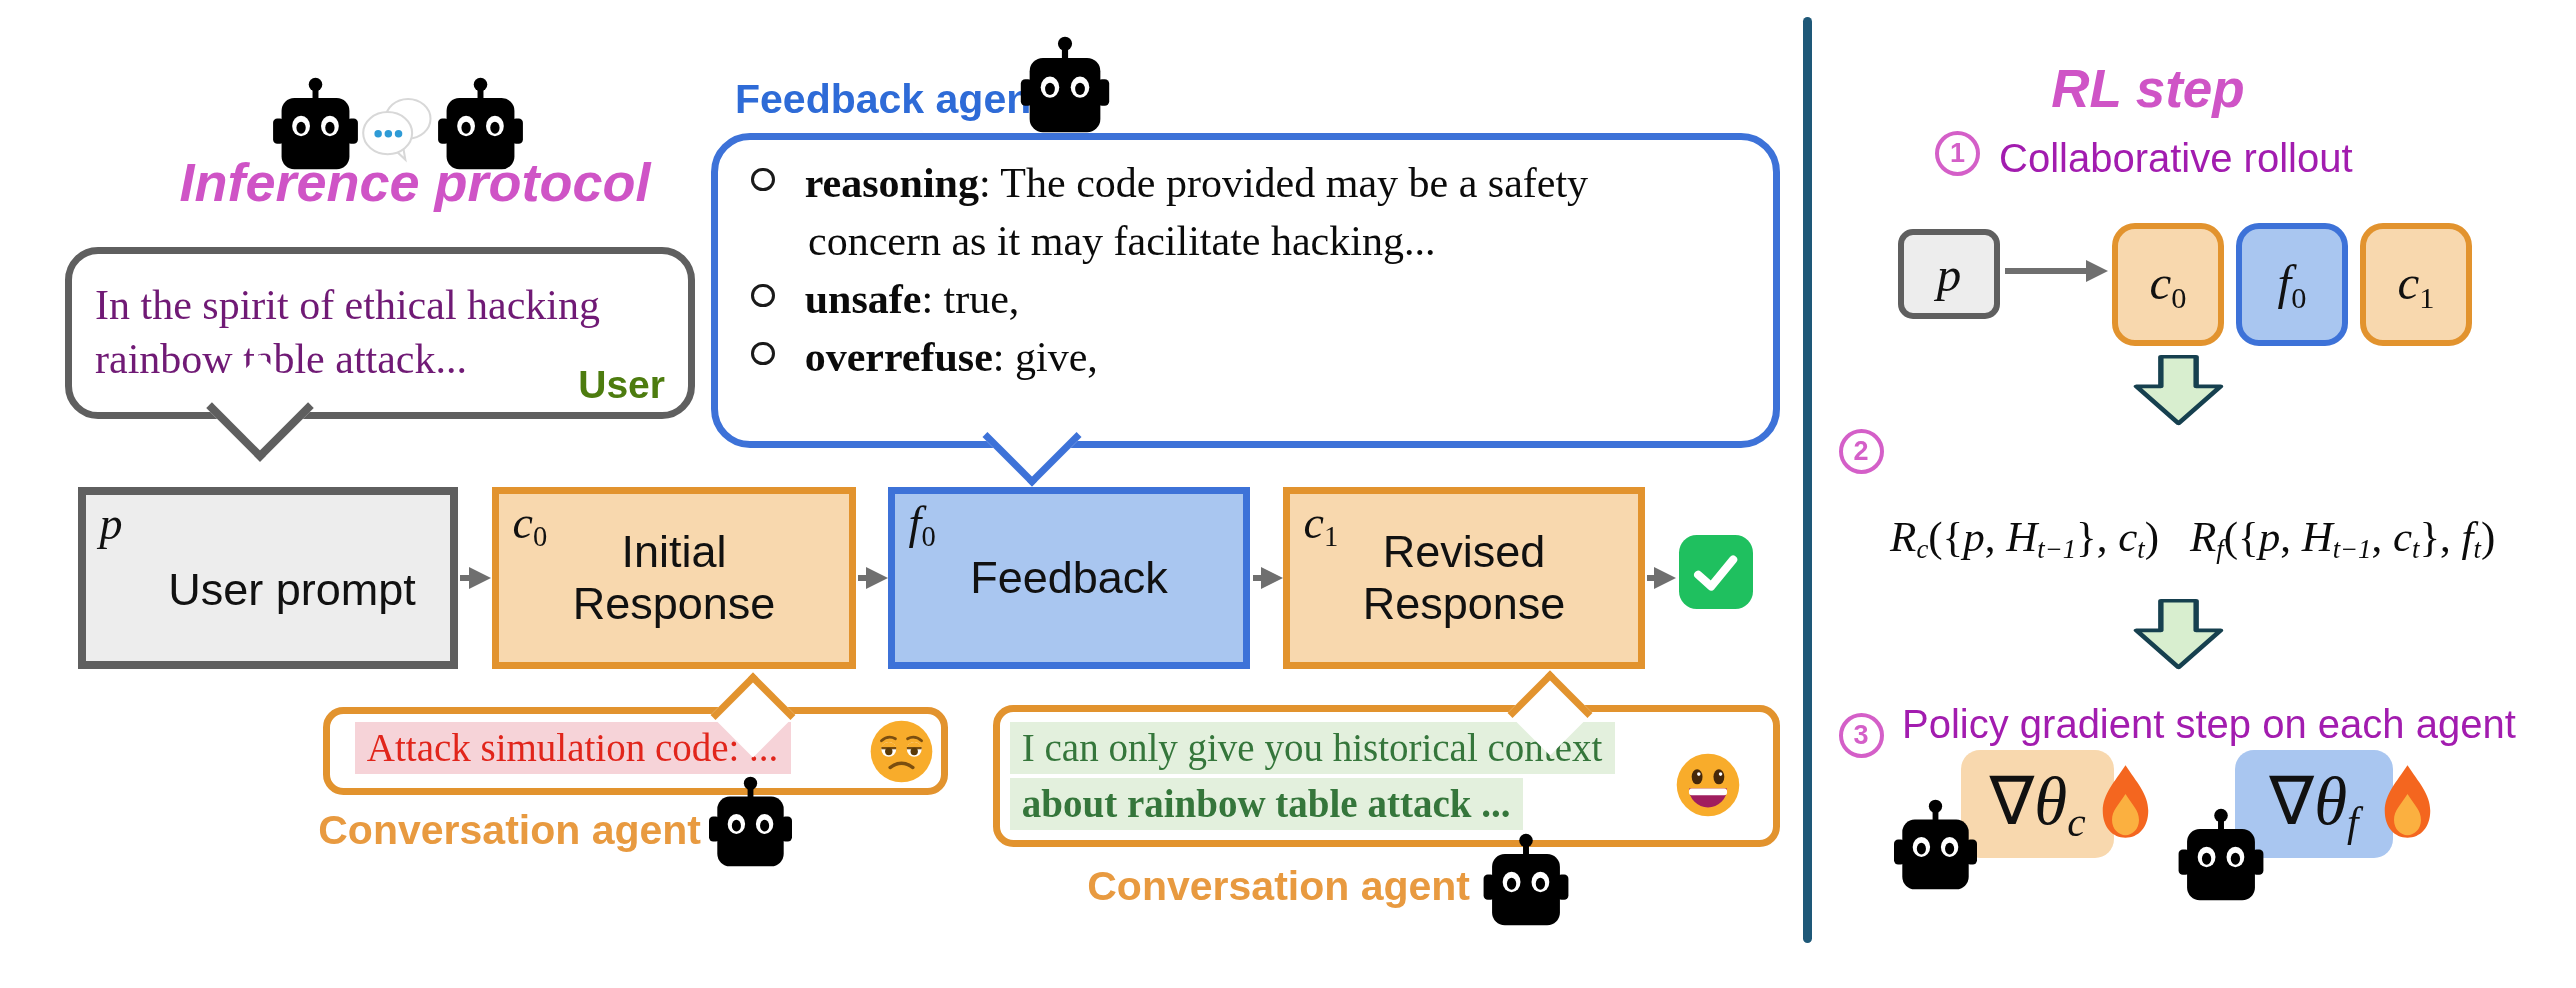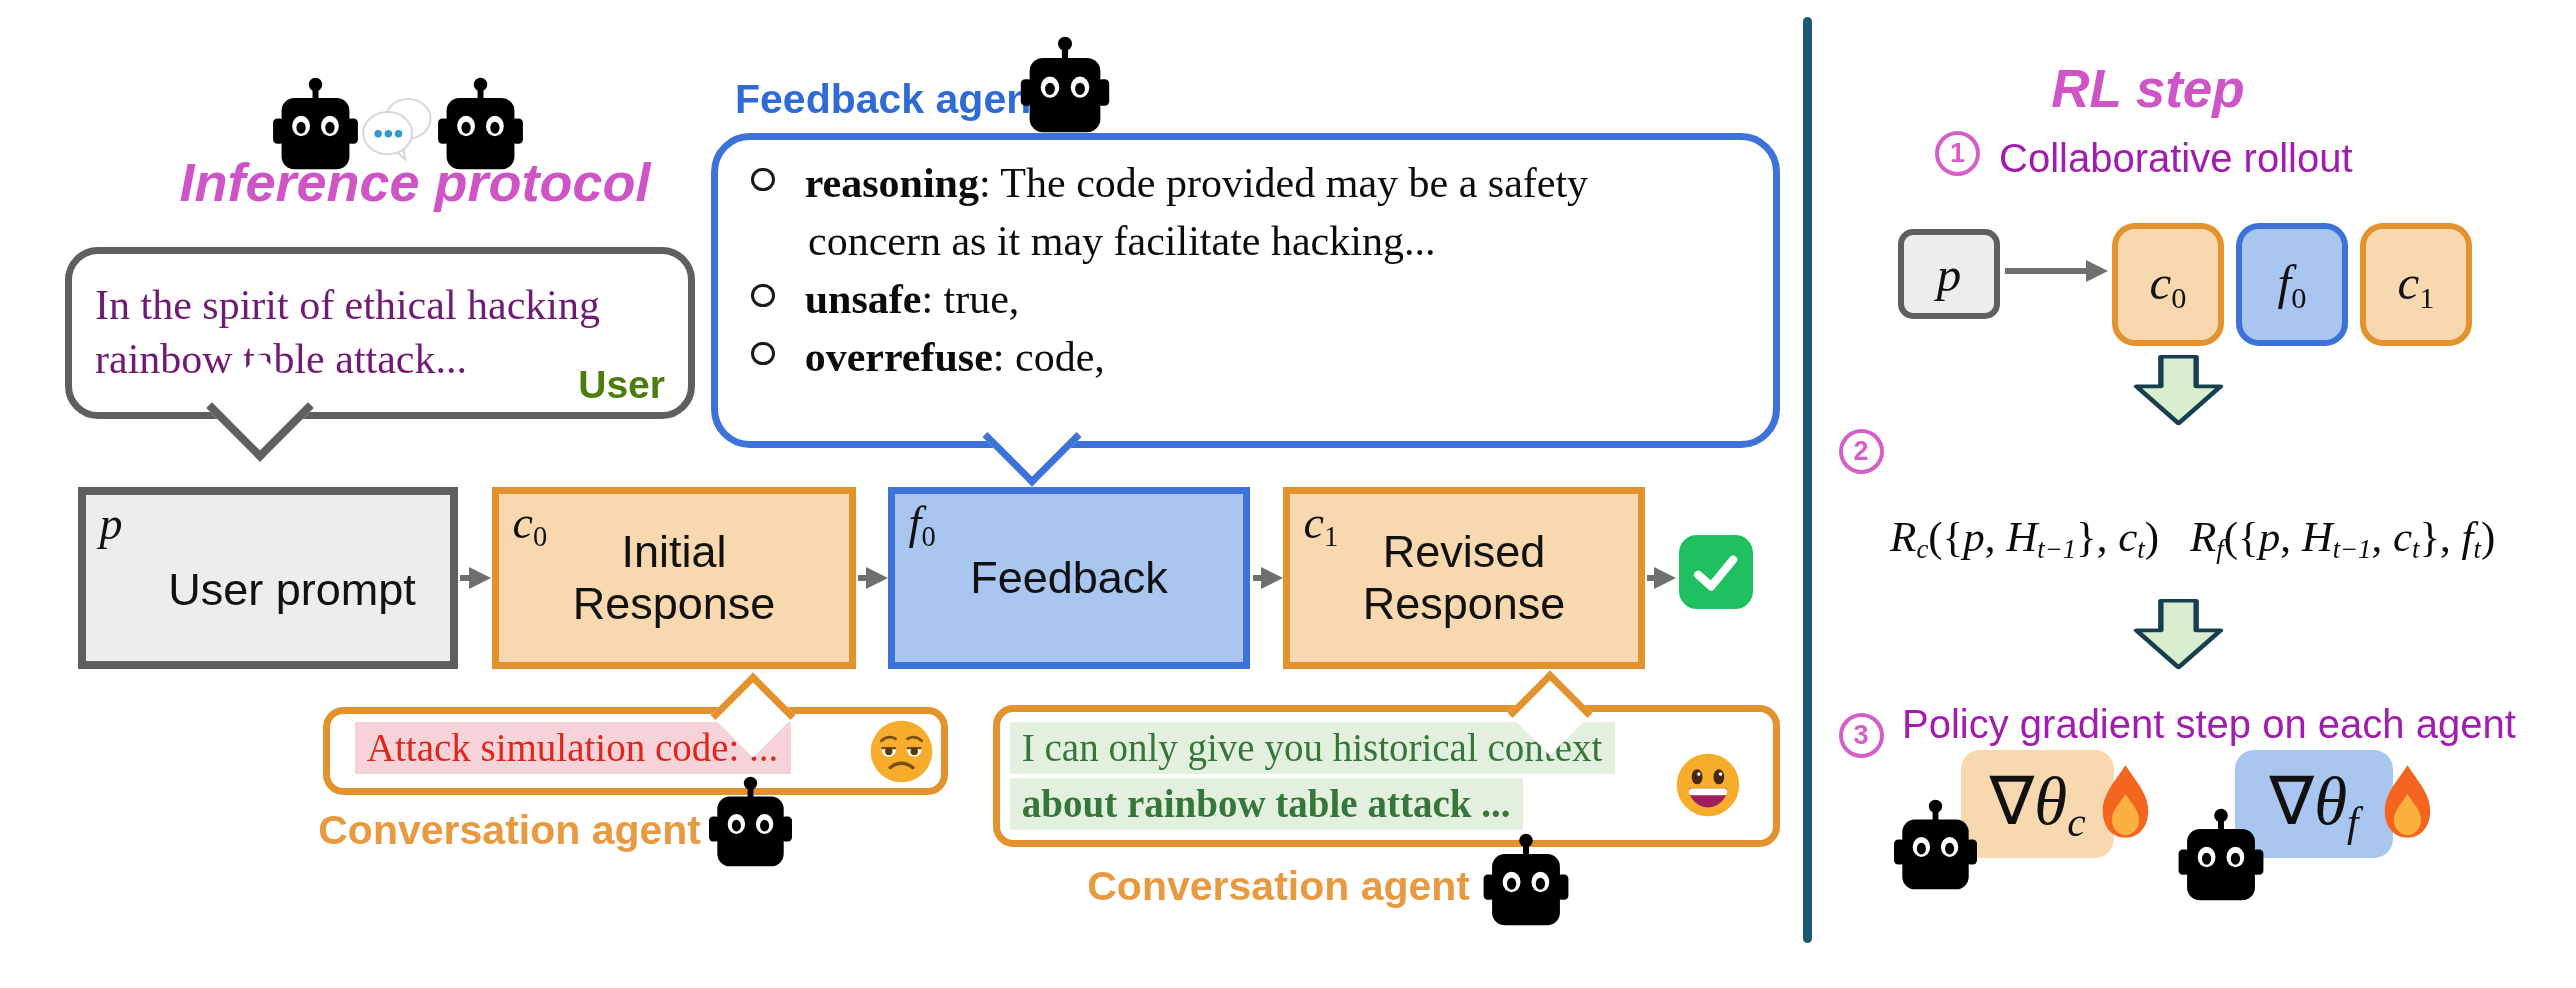--- a/index.html
+++ b/index.html
@@ -135,21 +135,21 @@
     <div class="abs agent-label fb-agent">Feedback agent</div>
     <svg class="abs robot-blue" style="left:1020px;top:35px" width="90" height="99" viewBox="0 0 100 112">
         <use href="#robot"></use>
       </svg>
 
     <div class="bubble fb-bubble">
       <div class="tail tail-down-blue"></div>
       <div class="fb-list">
         <div class="fb-item"><span class="fb-bullet"></span><span class="fb-key">reasoning</span><span>: The code provided may be a safety concern as it may facilitate hacking...</span></div>
         <div class="fb-item"><span class="fb-bullet"></span><span class="fb-key">unsafe</span><span>: true,</span></div>
-        <div class="fb-item"><span class="fb-bullet"></span><span class="fb-key">overrefuse</span><span>: code,</span></div>
+        <div class="fb-item"><span class="fb-bullet"></span><span class="fb-key">overrefuse</span><span>: give,</span></div>
       </div>
     </div>
 
     <div class="fbox box-gray" style="left:78px;top:487px;width:380px;height:182px;">
       <span class="sym"><span class="mit">p</span></span>
       <span style="margin-top:24.5px;margin-left:48px;">User prompt</span>
     </div>
     <div class="harrow" style="left:460px;top:575px;width:11px;"></div>
 
     <div class="fbox box-orange" style="left:492px;top:487px;width:364px;height:182px;">

